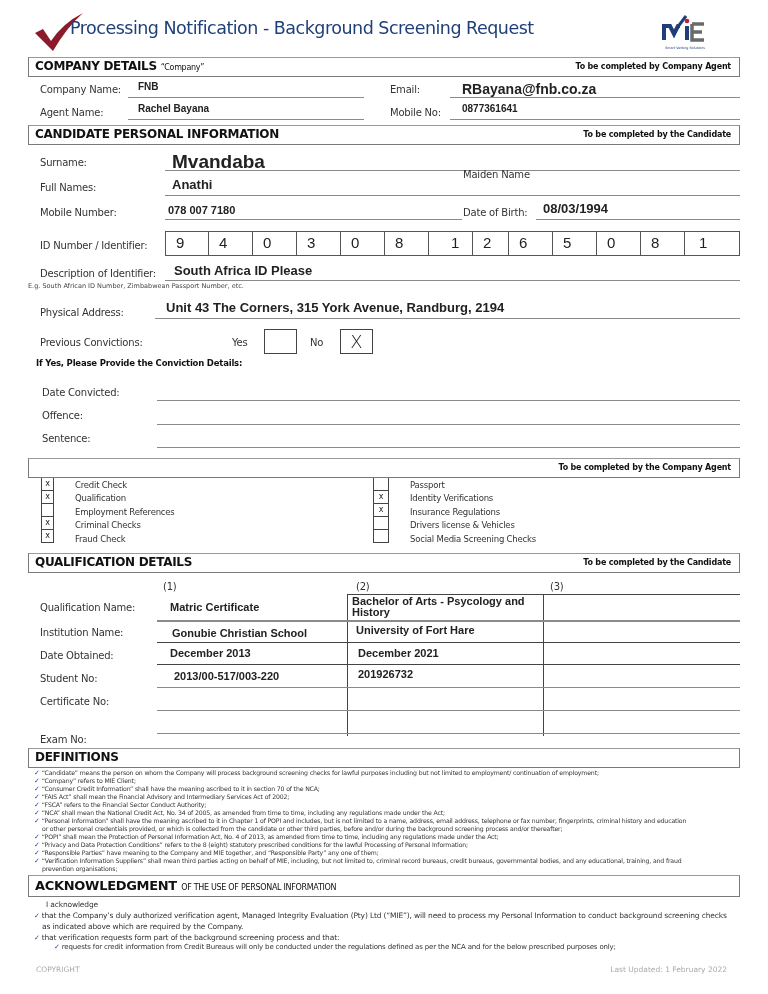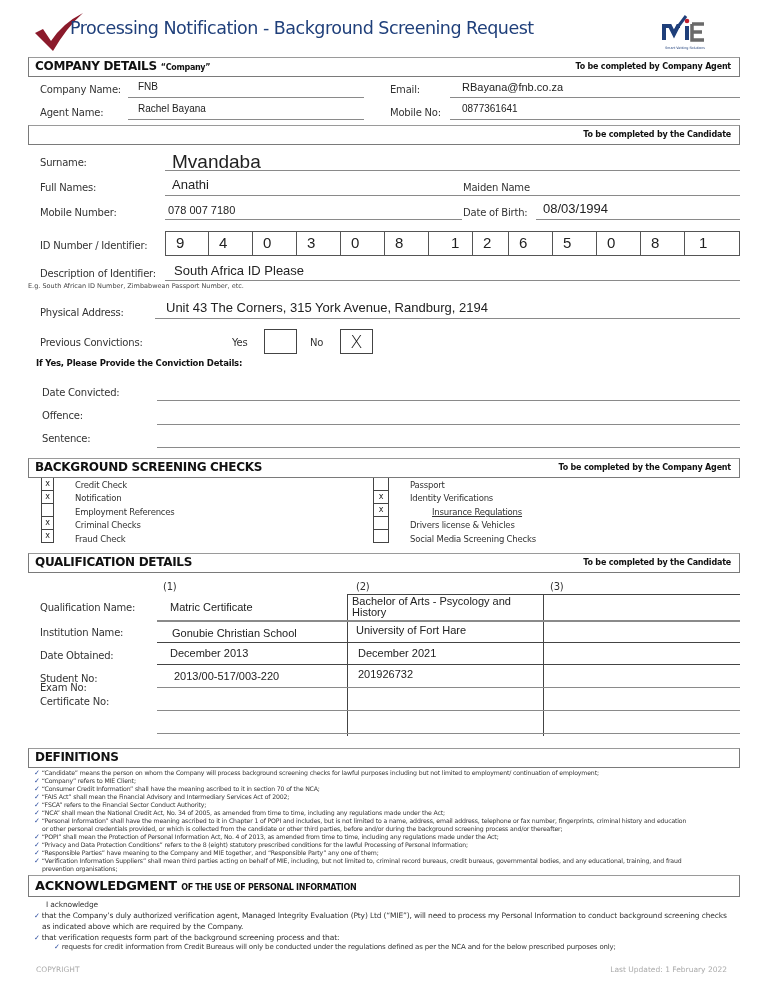--- a/index.html
+++ b/index.html
@@ -1,24 +1,24 @@
 <!DOCTYPE html>
 <html><head>
 <meta charset="utf-8">
 <style>
   * { box-sizing: border-box; margin: 0; padding: 0; }
   html, body { width: 768px; height: 994px; background: #ffffff; overflow: hidden; }
   body { position: relative; font-family: "Liberation Sans", sans-serif; color: #1a1a1a; }
   .abs { position: absolute; }
   .lbl { position: absolute; font-family: "DejaVu Sans", sans-serif; font-size: 10px; color: #333; letter-spacing: -0.2px; }
-  .val { position: absolute; font-family: "Liberation Sans", sans-serif; color: #222; white-space: nowrap; }
+  .val { position: absolute; font-family: "Liberation Sans", sans-serif; color: #222; white-space: nowrap; font-weight: bold; }
   .uline { position: absolute; height: 0; border-top: 1.5px solid #8a8a8a; }
   .bar { position: absolute; left: 28px; width: 712px; height: 20px; border: 1px solid #7a7a7a; border-top-color: #9a9a9a; }
   .bar-title { position: absolute; left: 6px; top: 1px; font-family: "DejaVu Sans", sans-serif; font-weight: bold; font-size: 12px; color: #111; letter-spacing: -0.3px; }
-  .bar-title small { font-size: 8px; font-weight: bold; margin-top: 32px; }
+  .bar-title small { font-size: 8px; font-weight: normal; margin-top: 32px; }
   .bar-note { position: absolute; right: 8px; top: 4px; font-family: "DejaVu Sans", sans-serif; font-weight: bold; font-size: 8px; color: #111; letter-spacing: -0.2px; }
   .idcell { position: absolute; top: 231px; height: 25px; border: 1px solid #555; border-left: none; font-size: 15px; color: #222; }
   .idcell span { position: absolute; left: 10px; top: 2px; }
   .chk { position: absolute; width: 13px; height: 13px; border: 1px solid #444; border-top: none; font-family: "DejaVu Sans", sans-serif; font-size: 8px; text-align: center; line-height: 12px; }
   .chk-label { position: absolute; font-family: "DejaVu Sans", sans-serif; font-size: 8.5px; color: #333; letter-spacing: -0.2px; }
   .def { position: absolute; left: 34px; font-family: "DejaVu Sans", sans-serif; font-size: 6.2px; color: #333; letter-spacing: -0.15px; white-space: nowrap; line-height: 8px; }
   .tick { color: #2f4fa0; font-size: 7px; margin-right: 2px; }
   .ack { position: absolute; font-family: "DejaVu Sans", sans-serif; font-size: 7.5px; color: #333; letter-spacing: -0.15px; white-space: nowrap; }
   .qcol-line { position: absolute; width: 0; border-left: 1px solid #444; }
 </style>
@@ -48,42 +48,43 @@
     <small>“Company”</small>
   </div>
   <div class="bar-note">To be completed by Company Agent</div>
 </div>
 
 <div class="lbl" style="left:40px;top:84px;">Company Name:</div>
 <div class="val" style="left:138px;top:81px;font-size:10px;">FNB</div>
 <div class="uline" style="left:128px;top:97px;width:236px;"></div>
 
 <div class="lbl" style="left:390px;top:84px;">Email:</div>
-<div class="val" style="left:462px;top:81px;font-size:11px;">RBayana@fnb.co.za</div>
+<div class="val" style="left:462px;top:81px;font-size:14px;">RBayana@fnb.co.za</div>
 <div class="uline" style="left:450px;top:97px;width:290px;"></div>
 
 <div class="lbl" style="left:40px;top:107px;">Agent Name:</div>
 <div class="val" style="left:138px;top:103px;font-size:10px;">Rachel Bayana</div>
 <div class="uline" style="left:128px;top:119px;width:236px;"></div>
 
 <div class="lbl" style="left:390px;top:107px;">Mobile No:</div>
 <div class="val" style="left:462px;top:103px;font-size:10px;">0877361641</div>
 <div class="uline" style="left:450px;top:119px;width:290px;"></div>
 
 <div class="bar" style="top:125px;">
+  <div class="bar-title">CANDIDATE PERSONAL INFORMATION</div>
   <div class="bar-note">To be completed by the Candidate</div>
 </div>
 
 <div class="lbl" style="left:40px;top:157px;">Surname:</div>
 <div class="val" style="left:172px;top:151px;font-size:19px;">Mvandaba</div>
 <div class="uline" style="left:165px;top:170px;width:575px;"></div>
 
 <div class="lbl" style="left:40px;top:182px;">Full Names:</div>
 <div class="val" style="left:172px;top:177px;font-size:13px;">Anathi</div>
-<div class="lbl" style="left:463px;top:182px;">Maiden Name</div>
+<div class="lbl" style="left:463px;top:169px;">Maiden Name</div>
 <div class="uline" style="left:165px;top:195px;width:575px;"></div>
 
 <div class="lbl" style="left:40px;top:207px;">Mobile Number:</div>
 <div class="val" style="left:168px;top:204px;font-size:11px;">078 007 7180</div>
 <div class="uline" style="left:165px;top:219px;width:297px;"></div>
 <div class="lbl" style="left:463px;top:207px;">Date of Birth:</div>
 <div class="val" style="left:543px;top:201px;font-size:13px;">08/03/1994</div>
 <div class="uline" style="left:536px;top:219px;width:204px;"></div>
 
 <div class="lbl" style="left:40px;top:240px;">ID Number / Identifier:</div>
@@ -147,44 +148,43 @@
 <div class="abs" style="left:36px;top:358px;font-family:'DejaVu Sans',sans-serif;font-size:8.5px;font-weight:bold;color:#111;white-space:nowrap;letter-spacing:-0.2px;">If Yes, Please Provide the Conviction Details:</div>
 
 <div class="lbl" style="left:42px;top:387px;">Date Convicted:</div>
 <div class="uline" style="left:157px;top:400px;width:583px;"></div>
 <div class="lbl" style="left:42px;top:410px;">Offence:</div>
 <div class="uline" style="left:157px;top:424px;width:583px;"></div>
 <div class="lbl" style="left:42px;top:433px;">Sentence:</div>
 <div class="uline" style="left:157px;top:447px;width:583px;"></div>
 
 <div class="bar" style="top:458px;">
-  <div class="bar-title">BACKGROUND SCREENING CHECKS</div>
   <div class="bar-note">To be completed by the Company Agent</div>
 </div>
 
 <div>
   <div class="chk" style="left:41px;top:478px;">x</div>
   <div class="chk-label" style="left:75px;top:480px;">Credit Check</div>
   <div class="chk" style="left:41px;top:491px;">x</div>
-  <div class="chk-label" style="left:75px;top:493px;">Notification</div>
+  <div class="chk-label" style="left:75px;top:493px;">Qualification</div>
   <div class="chk" style="left:41px;top:504px;"></div>
   <div class="chk-label" style="left:75px;top:507px;">Employment References</div>
   <div class="chk" style="left:41px;top:517px;">x</div>
   <div class="chk-label" style="left:75px;top:520px;">Criminal Checks</div>
   <div class="chk" style="left:41px;top:530px;border-bottom:1px solid #444;">x</div>
   <div class="chk-label" style="left:75px;top:534px;">Fraud Check</div>
 </div>
 
 <div>
   <div class="chk" style="left:373px;top:478px;width:16px;"></div>
   <div class="chk-label" style="left:410px;top:480px;">Passport</div>
   <div class="chk" style="left:373px;top:491px;width:16px;">x</div>
   <div class="chk-label" style="left:410px;top:493px;">Identity Verifications</div>
   <div class="chk" style="left:373px;top:504px;width:16px;">x</div>
-  <div class="chk-label" style="left:432px;top:507px;text-decoration:underline;">Insurance Regulations</div>
+  <div class="chk-label" style="left:410px;top:507px;">Insurance Regulations</div>
   <div class="chk" style="left:373px;top:517px;width:16px;"></div>
   <div class="chk-label" style="left:410px;top:520px;">Drivers license &amp; Vehicles</div>
   <div class="chk" style="left:373px;top:530px;width:16px;border-bottom:1px solid #444;"></div>
   <div class="chk-label" style="left:410px;top:534px;">Social Media Screening Checks</div>
 </div>
 
 <div class="bar" style="top:553px;">
   <div class="bar-title">QUALIFICATION DETAILS</div>
   <div class="bar-note">To be completed by the Candidate</div>
 </div>
@@ -217,21 +217,21 @@
 
 <div class="lbl" style="left:40px;top:673px;">Student No:</div>
 <div class="val" style="left:174px;top:670px;font-size:11px;">2013/00-517/003-220</div>
 <div class="val" style="left:358px;top:668px;font-size:11px;">201926732</div>
 <div class="val" style="left:550px;top:668px;font-size:11px;"></div>
 <div class="uline" style="left:157px;top:687px;width:583px;"></div>
 
 <div class="lbl" style="left:40px;top:696px;">Certificate No:</div>
 <div class="uline" style="left:157px;top:710px;width:583px;"></div>
 
-<div class="lbl" style="left:40px;top:682px;">Exam No:</div>
+<div class="lbl" style="left:40px;top:734px;">Exam No:</div>
 <div class="uline" style="left:157px;top:733px;width:583px;"></div>
 
 <div class="bar" style="top:748px;">
   <div class="bar-title">DEFINITIONS</div>
 </div>
 
 <div>
   <div class="def" style="top:769px;"><span class="tick">✓</span><span>“Candidate” means the person on whom the Company will process background screening checks for lawful purposes including but not limited to employment/ continuation of employment;</span></div>
   <div class="def" style="top:777px;"><span class="tick">✓</span><span>“Company” refers to MIE Client;</span></div>
   <div class="def" style="top:785px;"><span class="tick">✓</span><span>“Consumer Credit Information” shall have the meaning ascribed to it in section 70 of the NCA;</span></div>

